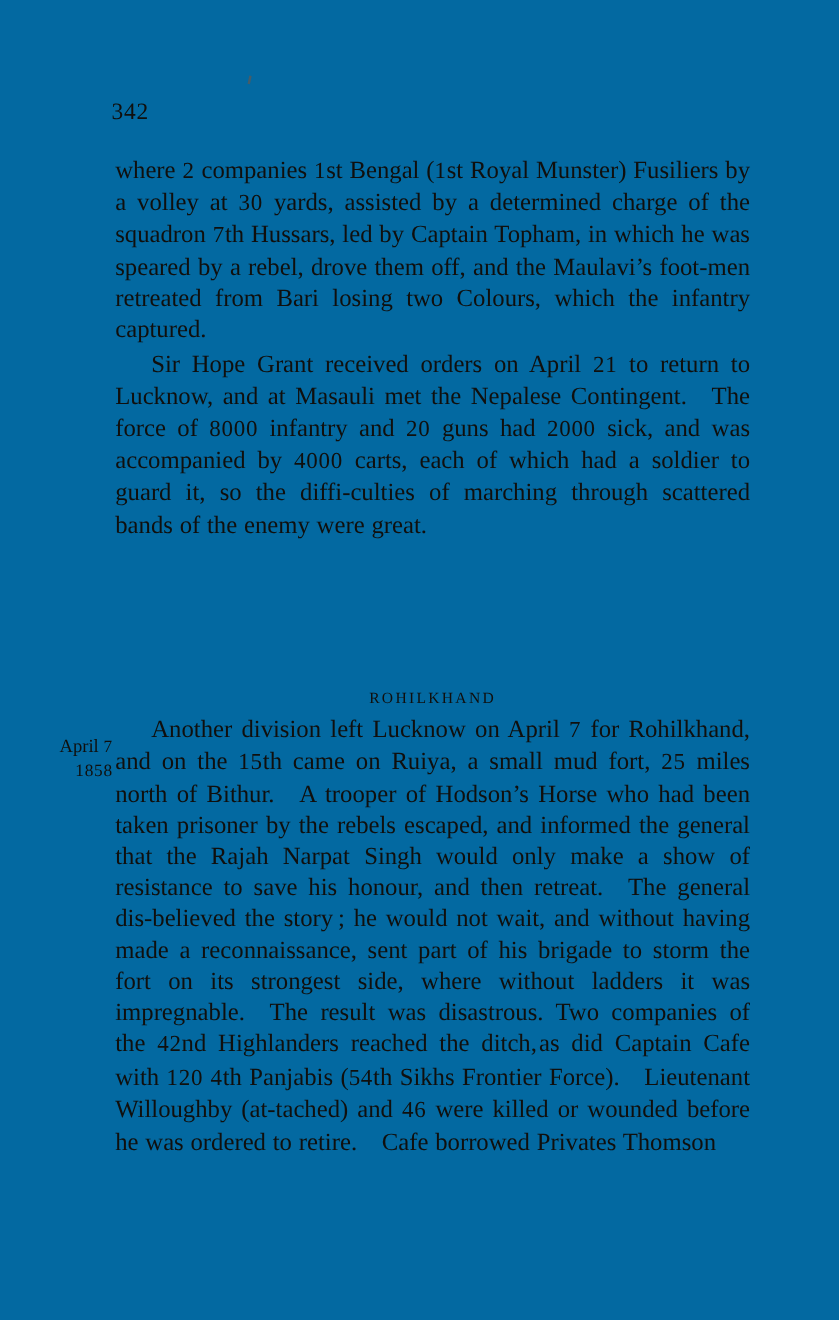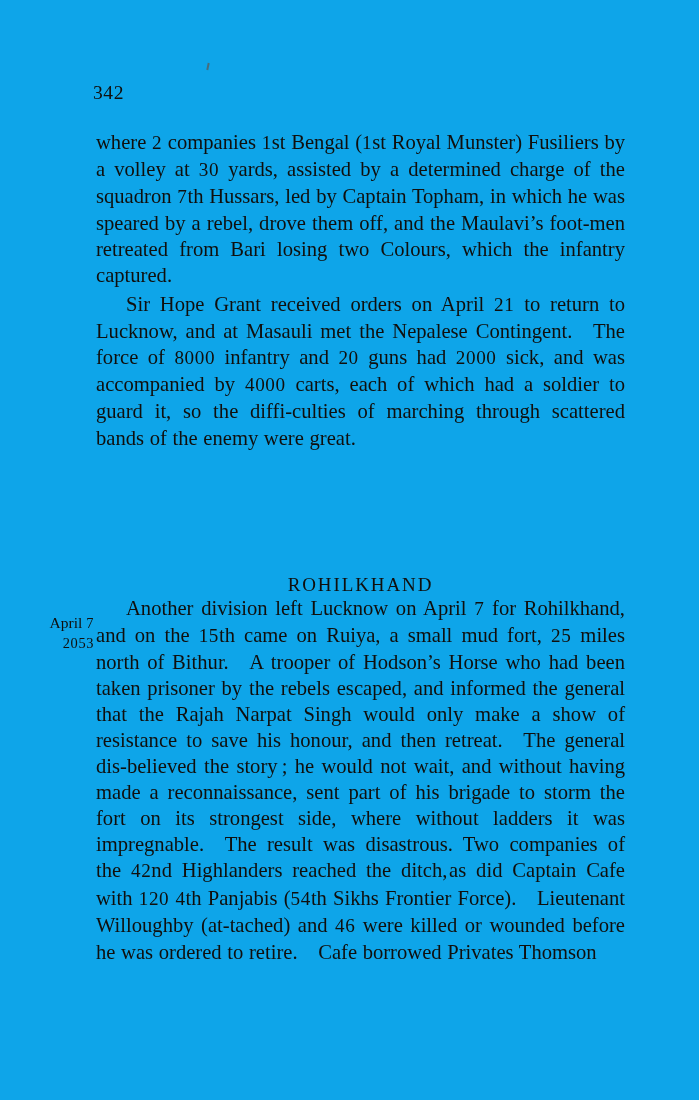--- a/index.html
+++ b/index.html
@@ -5,21 +5,21 @@
   html, body {
     margin: 0;
     padding: 0;
     background: #ffffff;
   }
 
   #page {
     position: relative;
     width: 699px;
     height: 1100px;
-    background: #0ea5e9;
+    background: #0369a1;
     overflow: hidden;
     font-family: "Liberation Serif", "DejaVu Serif", serif;
     color: #100f0d;
   }
 
   
   #running-head {
     position: absolute;
     left: 93px;
     top: 76px;
@@ -90,21 +90,21 @@
     letter-spacing: 0.6px;
   }
 
   
   #section-heading {
     position: absolute;
     left: 93px;
     top: 574px;
     width: 535px;
     text-align: center;
-    font-size: 19px;
+    font-size: 13px;
     letter-spacing: 1.9px;
     font-family: "Liberation Serif", "DejaVu Serif", serif;
   }
 
   
   #margin-note {
     position: absolute;
     left: 22px;
     top: 613px;
     width: 72px;
@@ -139,20 +139,20 @@
 
   <div id="text-block">
     <p class="para">where <span class="osf">2</span> companies <span class="osf">1</span>st Bengal (<span class="osf">1</span>st Royal Munster) Fusiliers by a volley at <span class="osf">30</span> yards, assisted by a determined charge of the squadron <span class="osf">7</span>th Hussars, led by Captain Topham, in which he was speared by a rebel, drove them off, and the Maulavi’s foot-men retreated from Bari losing two Colours, which the infantry captured.</p>
     <p class="para indent">Sir Hope Grant received orders on April <span class="osf">21</span> to return to Lucknow, and at Masauli met the Nepalese Contingent. The force of <span class="osf">8000</span> infantry and <span class="osf">20</span> guns had <span class="osf">2000</span> sick, and was accompanied by <span class="osf">4000</span> carts, each of which had a soldier to guard it, so the diffi-culties of marching through scattered bands of the enemy were great.</p>
   </div>
 
   <div id="section-heading">ROHILKHAND</div>
 
   <div id="margin-note">
     <div class="line">April <span class="osf">7</span></div>
-    <div class="line"><span class="osf">2053</span></div>
+    <div class="line"><span class="osf">1858</span></div>
   </div>
 
   <div id="text-block-2">
     <p class="para indent">Another division left Lucknow on April <span class="osf">7</span> for Rohilkhand, and on the <span class="osf">15</span>th came on Ruiya, a small mud fort, <span class="osf">25</span> miles north of Bithur. A trooper of Hodson’s Horse who had been taken prisoner by the rebels escaped, and informed the general that the Rajah Narpat Singh would only make a show of resistance to save his honour, and then retreat. The general dis-believed the story ; he would not wait, and without having made a reconnaissance, sent part of his brigade to storm the fort on its strongest side, where without ladders it was impregnable. The result was disastrous. Two companies of the <span class="osf">42</span>nd Highlanders reached the ditch, as did Captain Cafe with <span class="osf">120</span> <span class="osf">4</span>th Panjabis (<span class="osf">54</span>th Sikhs Frontier Force). Lieutenant Willoughby (at-tached) and <span class="osf">46</span> were killed or wounded before he was ordered to retire. Cafe borrowed Privates Thomson</p>
   </div>
 
 </div>
 
 </body></html>

